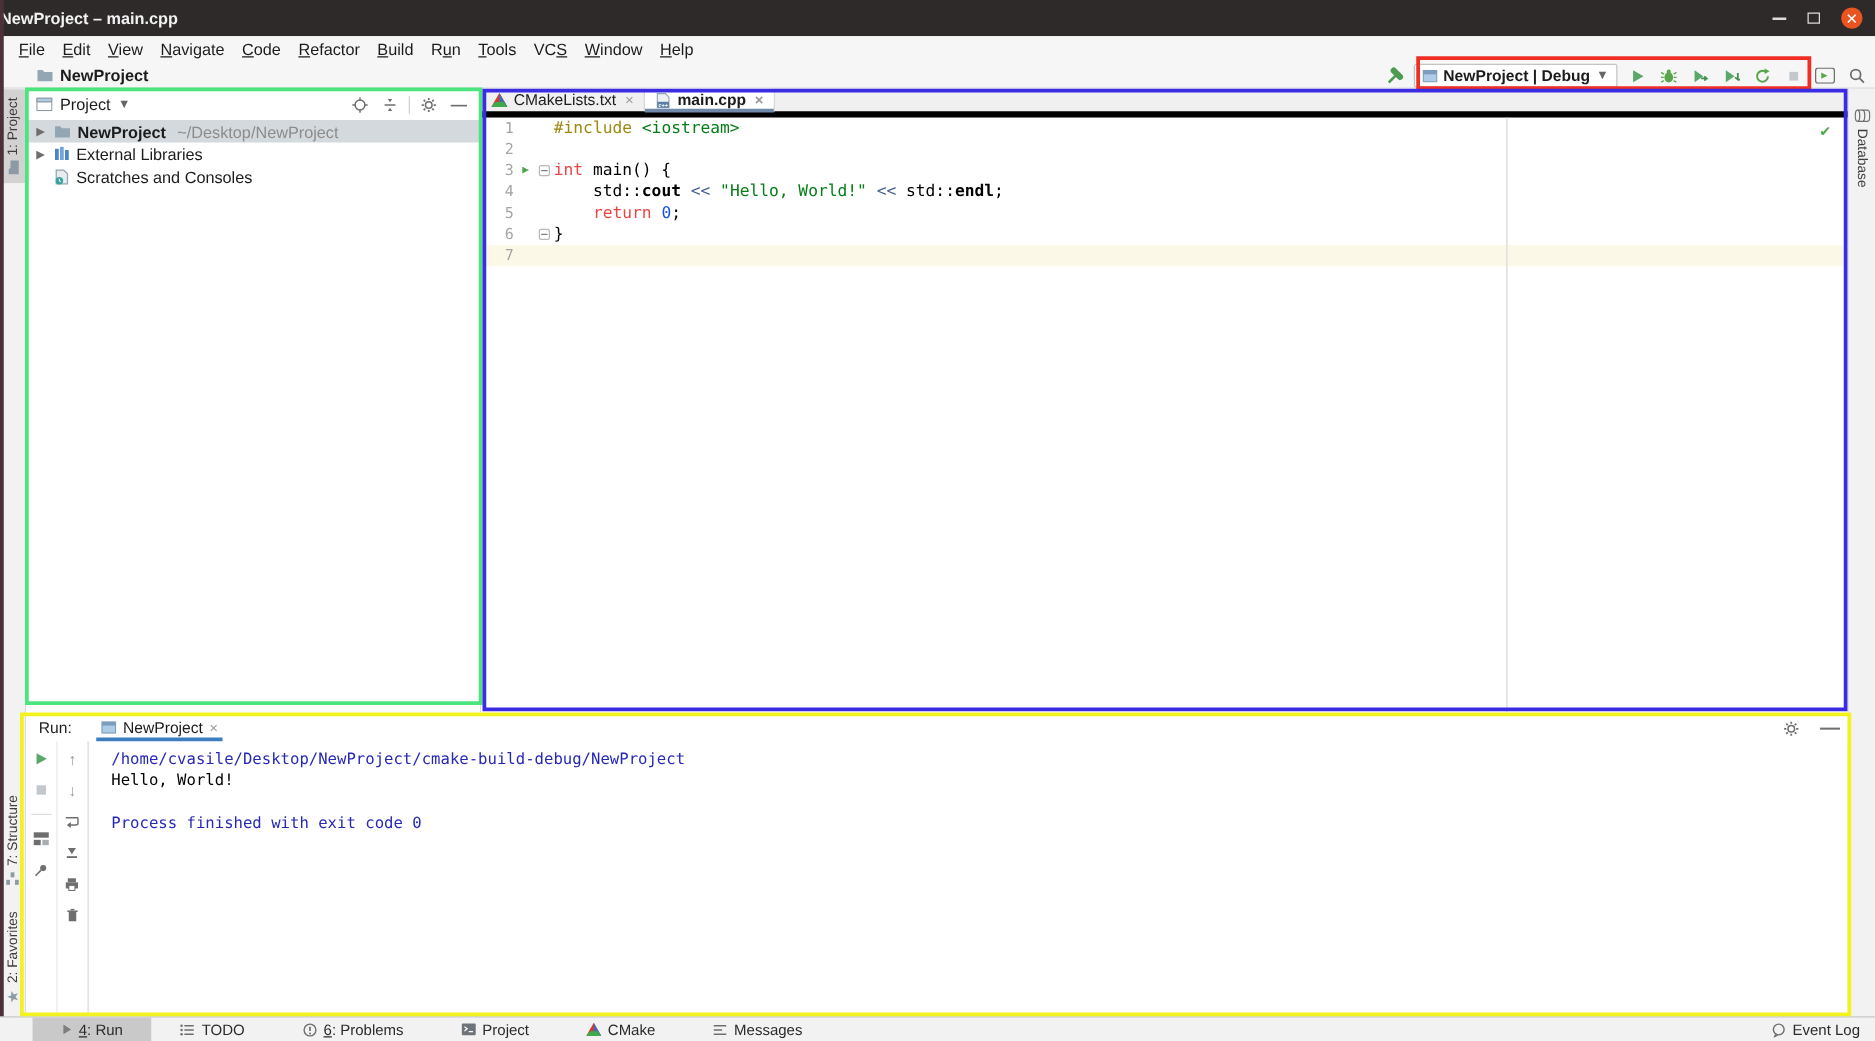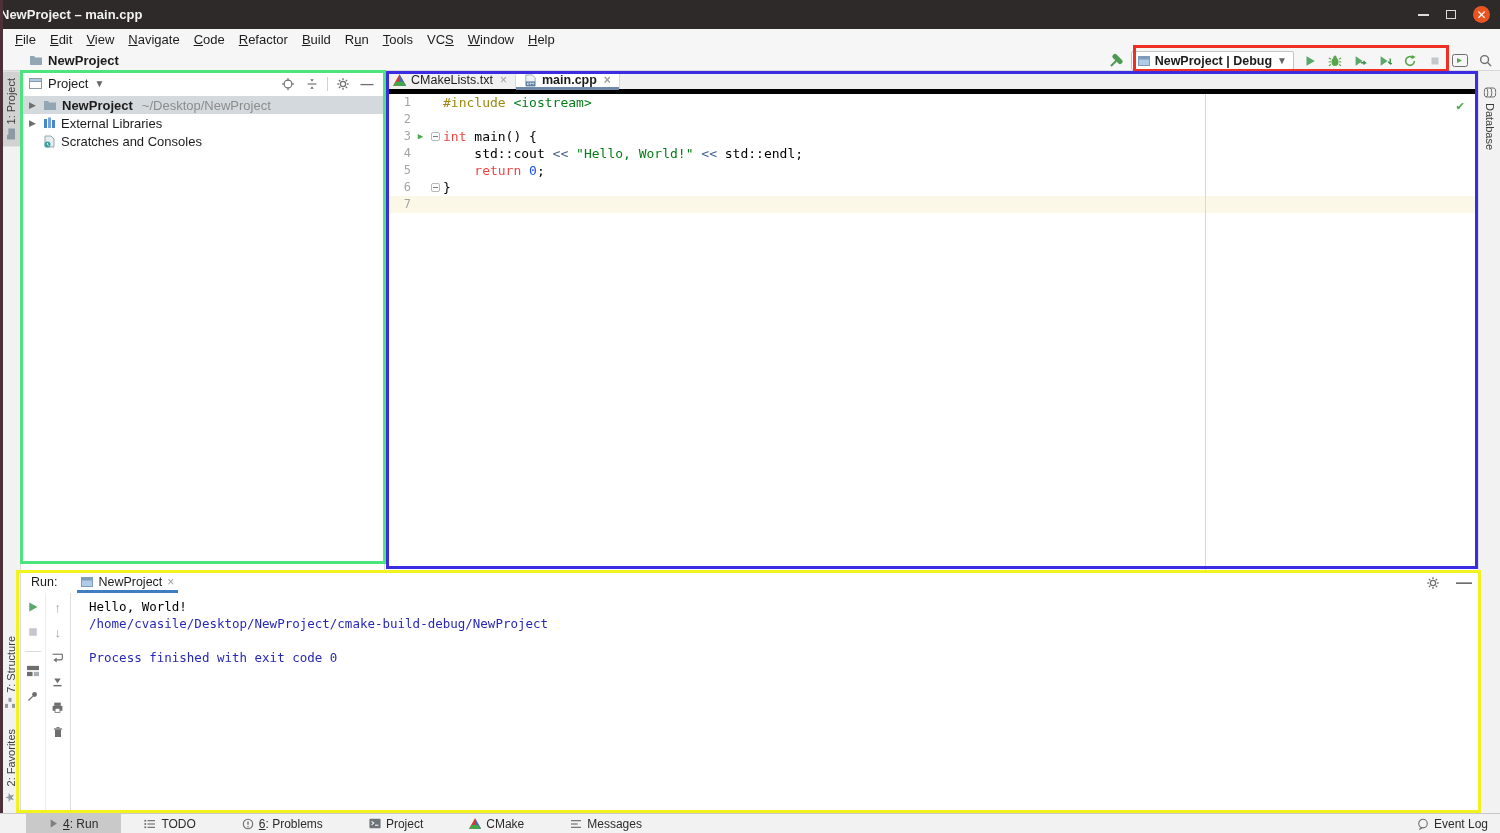--- a/index.html
+++ b/index.html
@@ -76,21 +76,21 @@
   .run-arrow { color:#4ca64c; font-size:9px; }
   .fold-box { width:9px; height:9px; border:1px solid #b9b9b9; background:#fff; border-radius:2px;
     display:flex; align-items:center; justify-content:center; }
   .fold-box::after { content:""; width:5px; height:1px; background:#7d7d7d; }
   .ct { color:#000; }
   .ct.kw { color:#ef4444; }
   .ct.str { color:#067d17; }
   .ct.num { color:#1750eb; }
   .ct.macro { color:#9e880d; }
   .ct.op { color:#46628f; }
-  .ct.bold { font-weight:normal; }
+  .ct.bold { font-weight:bold; }
   .insp-check { position:absolute; right:14px; top:4px; color:#52a74e; font-size:13px; }
   
   .run-panel { position:absolute; left:21px; top:570px; width:1457px; height:243px; background:#fff; }
   .rp-header { height:23px; display:flex; align-items:center; font-size:12.5px; color:#1c1c1c; background:#fff; }
   .rp-label { margin-left:10px; }
   .rp-tab { display:flex; align-items:center; gap:5px; margin-left:20px; padding:0 4px; height:23px; position:relative; }
   .rp-tab::after { content:""; position:absolute; left:0; right:0; bottom:0; height:3px; background:#3d7dc0; }
   .rp-gear-area { position:absolute; right:28px; top:573px; display:flex; gap:16px; align-items:center; height:20px; z-index:5;}
   .rp-toolbar { position:absolute; left:0; top:23px; bottom:0; width:50px; border-right:1px solid #dcdcdc;
     display:flex; }
@@ -440,22 +440,22 @@
         <span class="rp-ico">
             <svg width="12" height="13" viewBox="0 0 16 16">
               <rect x="4" y="4" width="8" height="10" fill="#6e6e6e"></rect>
               <rect x="2.5" y="2.5" width="11" height="1.6" fill="#6e6e6e"></rect>
               <rect x="6" y="0.8" width="4" height="1.6" fill="#6e6e6e"></rect>
             </svg>
           </span>
       </div>
     </div>
     <div class="console">
+        <div class="console-line system">/home/cvasile/Desktop/NewProject/cmake-build-debug/NewProject</div>
         <div class="console-line stdout">Hello, World!</div>
-        <div class="console-line system">/home/cvasile/Desktop/NewProject/cmake-build-debug/NewProject</div>
         <div class="console-line stdout"> </div>
         <div class="console-line system">Process finished with exit code 0</div>
       </div>
   </div>
   <div class="rp-gear-area">
     <span>
       <svg width="14" height="14" viewBox="0 0 16 16">
           <circle cx="8" cy="8" r="3" fill="none" stroke="#6e6e6e" stroke-width="1.4"></circle>
           <g stroke="#6e6e6e" stroke-width="1.6">
             <line x1="8" y1="1.5" x2="8" y2="3.5"></line>

